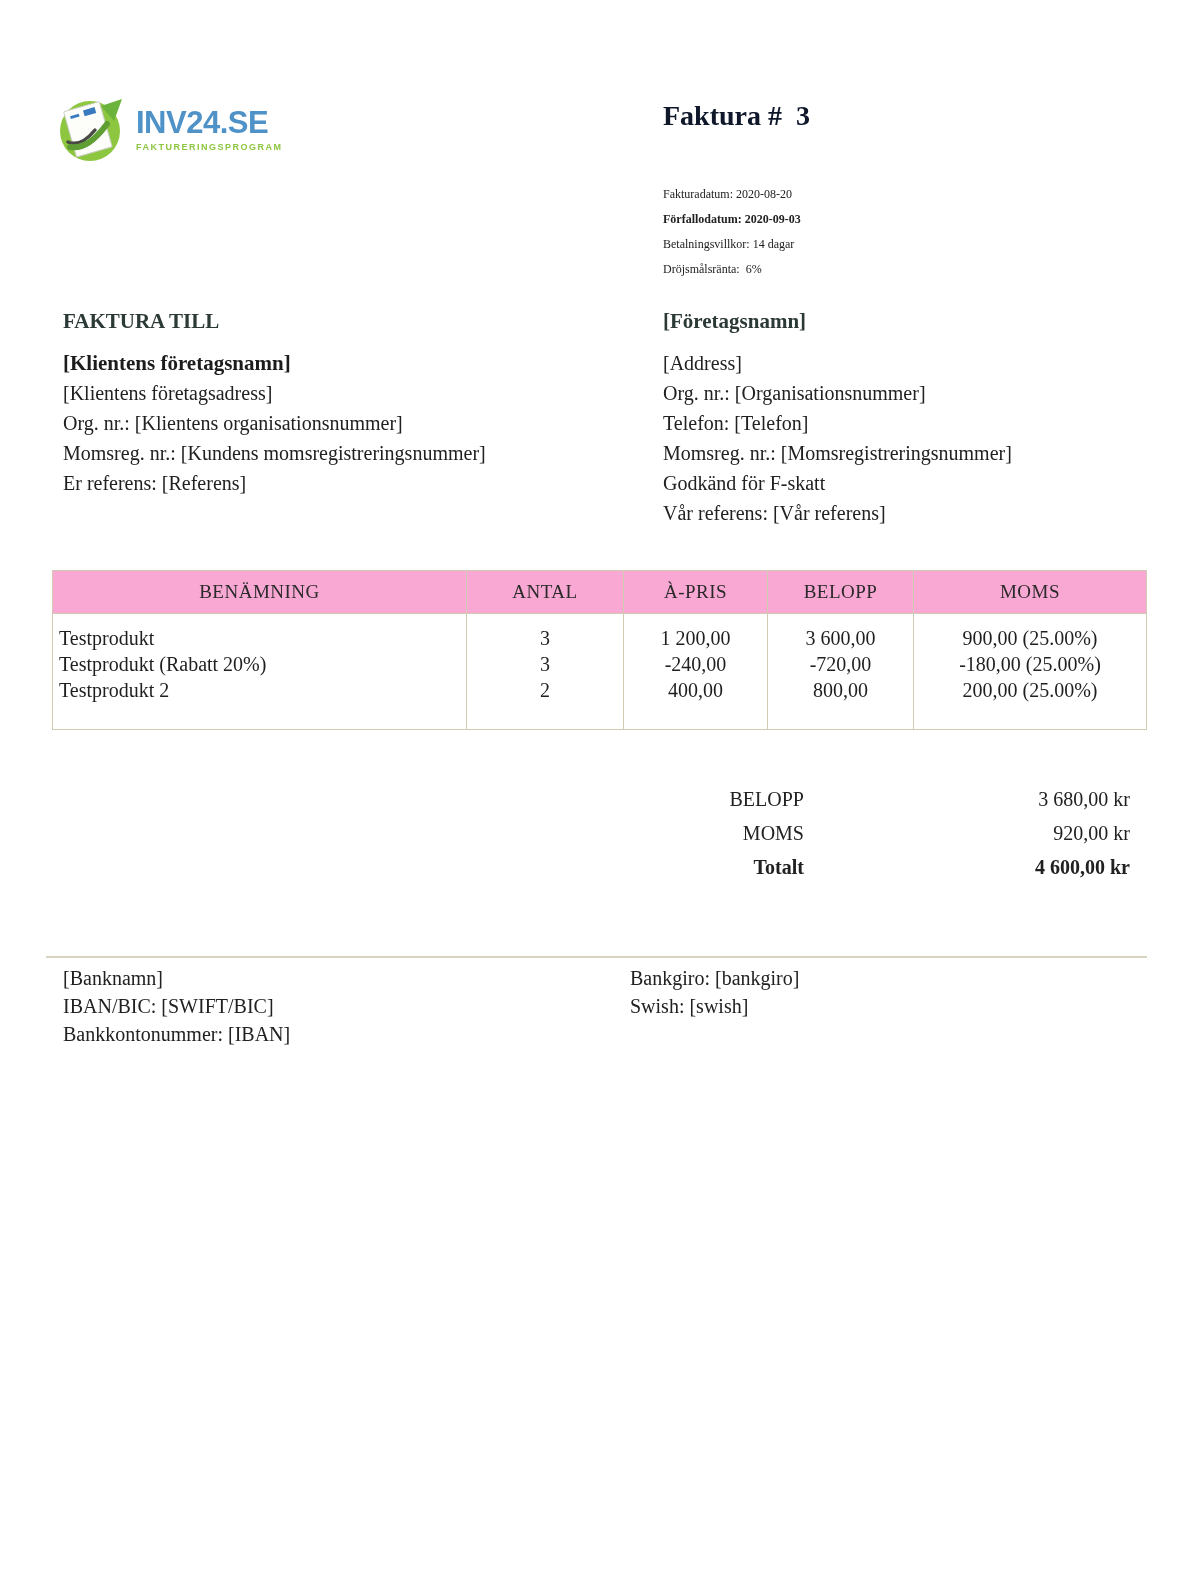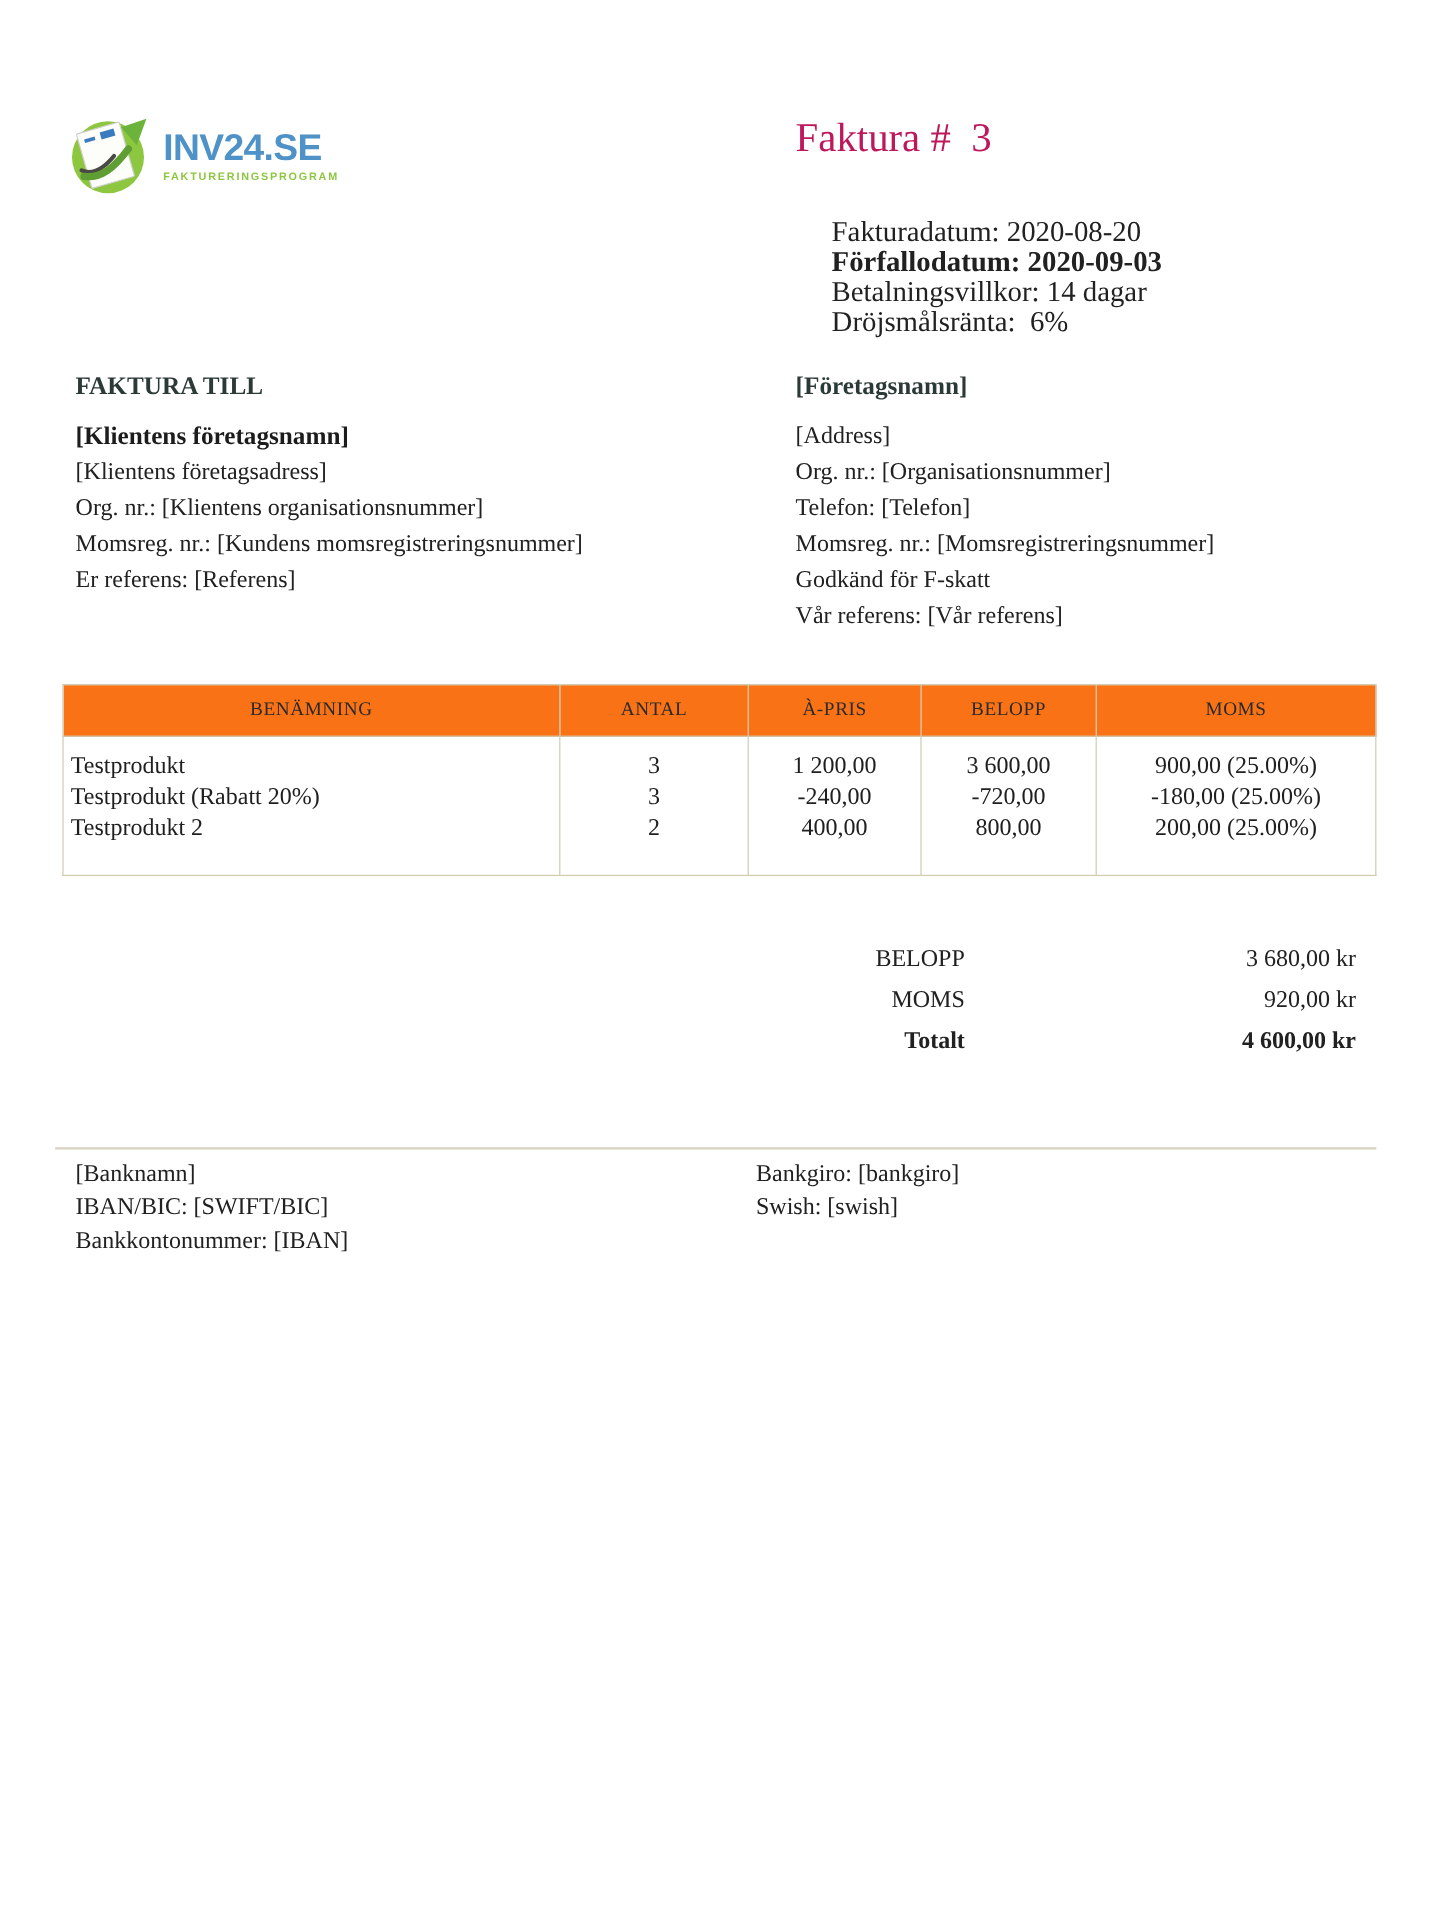--- a/index.html
+++ b/index.html
@@ -23,24 +23,24 @@
   }
   .logo-tagline{
     font-family:"Liberation Sans","DejaVu Sans",sans-serif;
     font-weight:bold;font-size:9px;line-height:10px;
     color:#8dc63f;letter-spacing:1.5px;margin-top:4px;
   }
 
   
   .title{
     left:663px;top:96px;margin:0;
-    font-size:34px;line-height:40px;font-weight:normal;
-    color:#be185d;white-space:pre-wrap;
-  }
-  .meta{left:663px;top:182px;font-size:24px;line-height:25px;margin-left:30px;}
+    font-size:28px;line-height:40px;font-weight:bold;
+    color:#0f172a;white-space:pre-wrap;
+  }
+  .meta{left:663px;top:182px;font-size:12px;line-height:25px;}
   .meta-line{white-space:pre-wrap;}
   .bold{font-weight:bold;}
 
   
   .block{top:310px;font-size:20px;}
   .bill-to{left:63px;}
   .company{left:663px;}
   .block-heading{
     font-size:21px;font-weight:bold;color:#2c3a37;
     line-height:22px;margin-bottom:16px;
@@ -48,23 +48,23 @@
   .block-name{font-size:21px;font-weight:bold;line-height:30px;color:#1c1c1c;}
   .block-line{line-height:30px;}
 
   
   table.items{
     left:52px;top:570px;position:absolute;
     border-collapse:collapse;table-layout:fixed;
     width:1094px;font-size:20px;color:#1f1f1f;
   }
   table.items th{
-    background:#f97316;
+    background:#f9a8d4;
     border:1px solid #d0cbb2;
-    font-weight:normal;font-size:16px;color:#2a2a2a;
+    font-weight:normal;font-size:19px;color:#2a2a2a;
     height:40px;text-align:center;letter-spacing:0.5px;
   }
   table.items td{
     border:1px solid #d0cbb2;
     vertical-align:top;
     padding:11px 6px 26px 6px;
     line-height:26px;
   }
   td.c{text-align:center;}
   td.l{text-align:left;padding-left:10px;}

